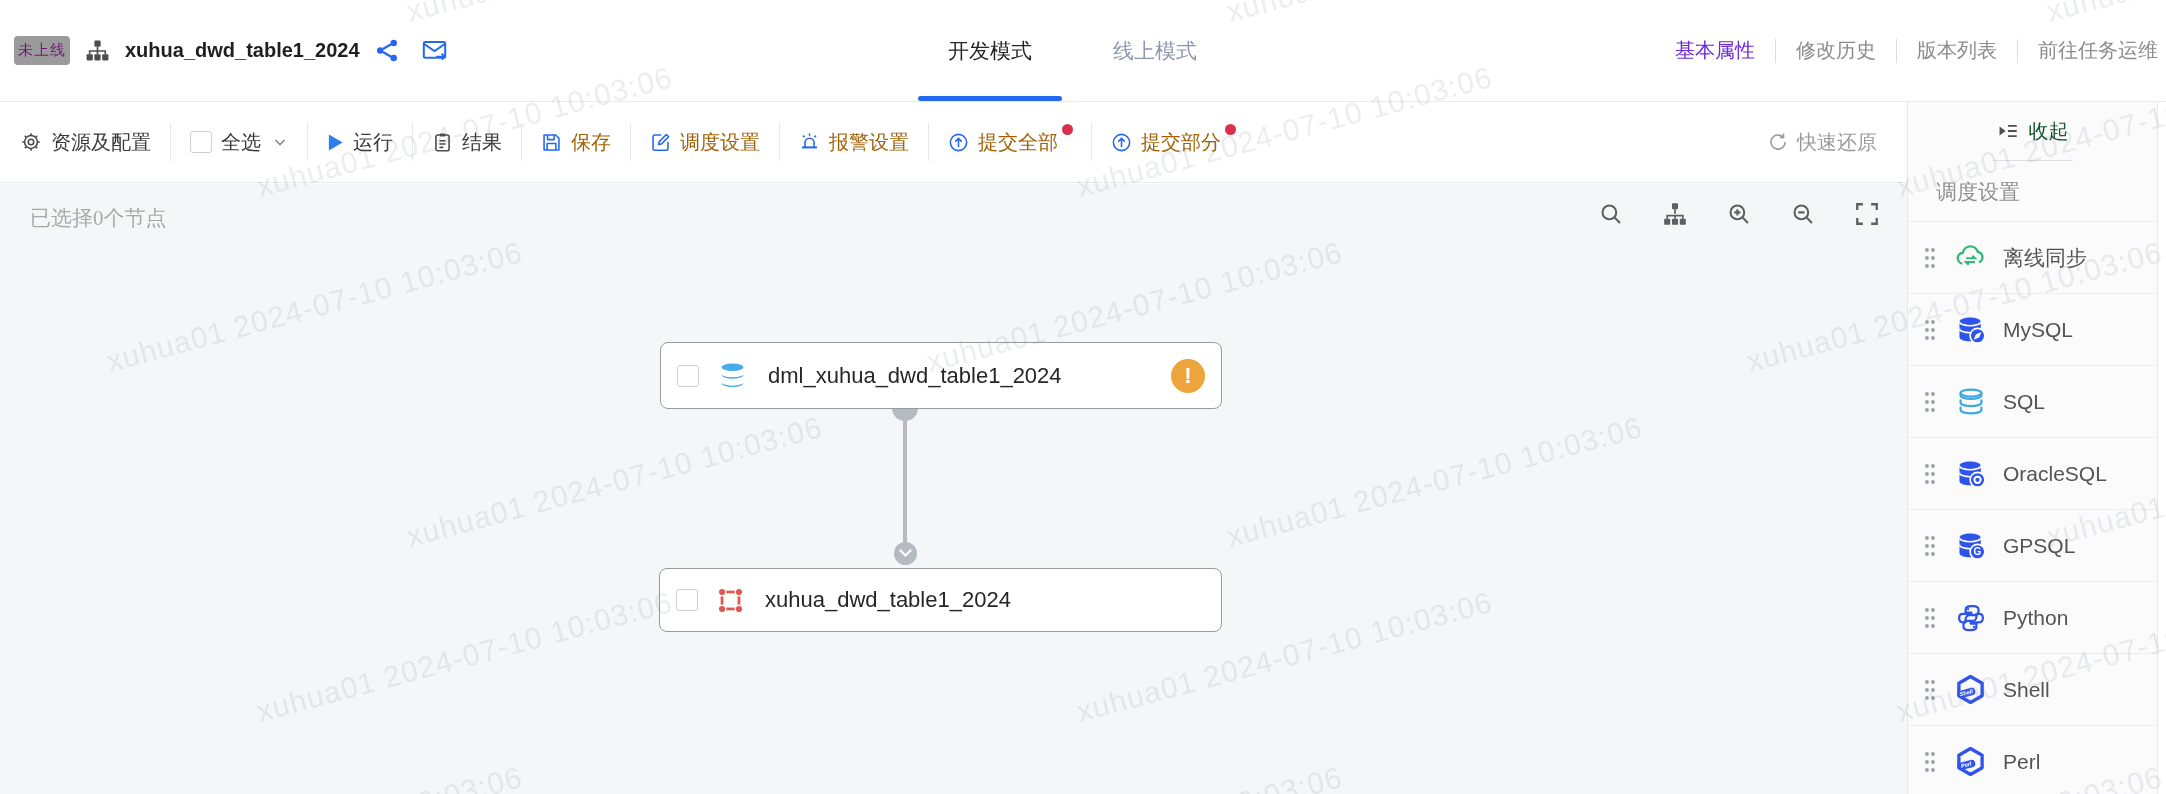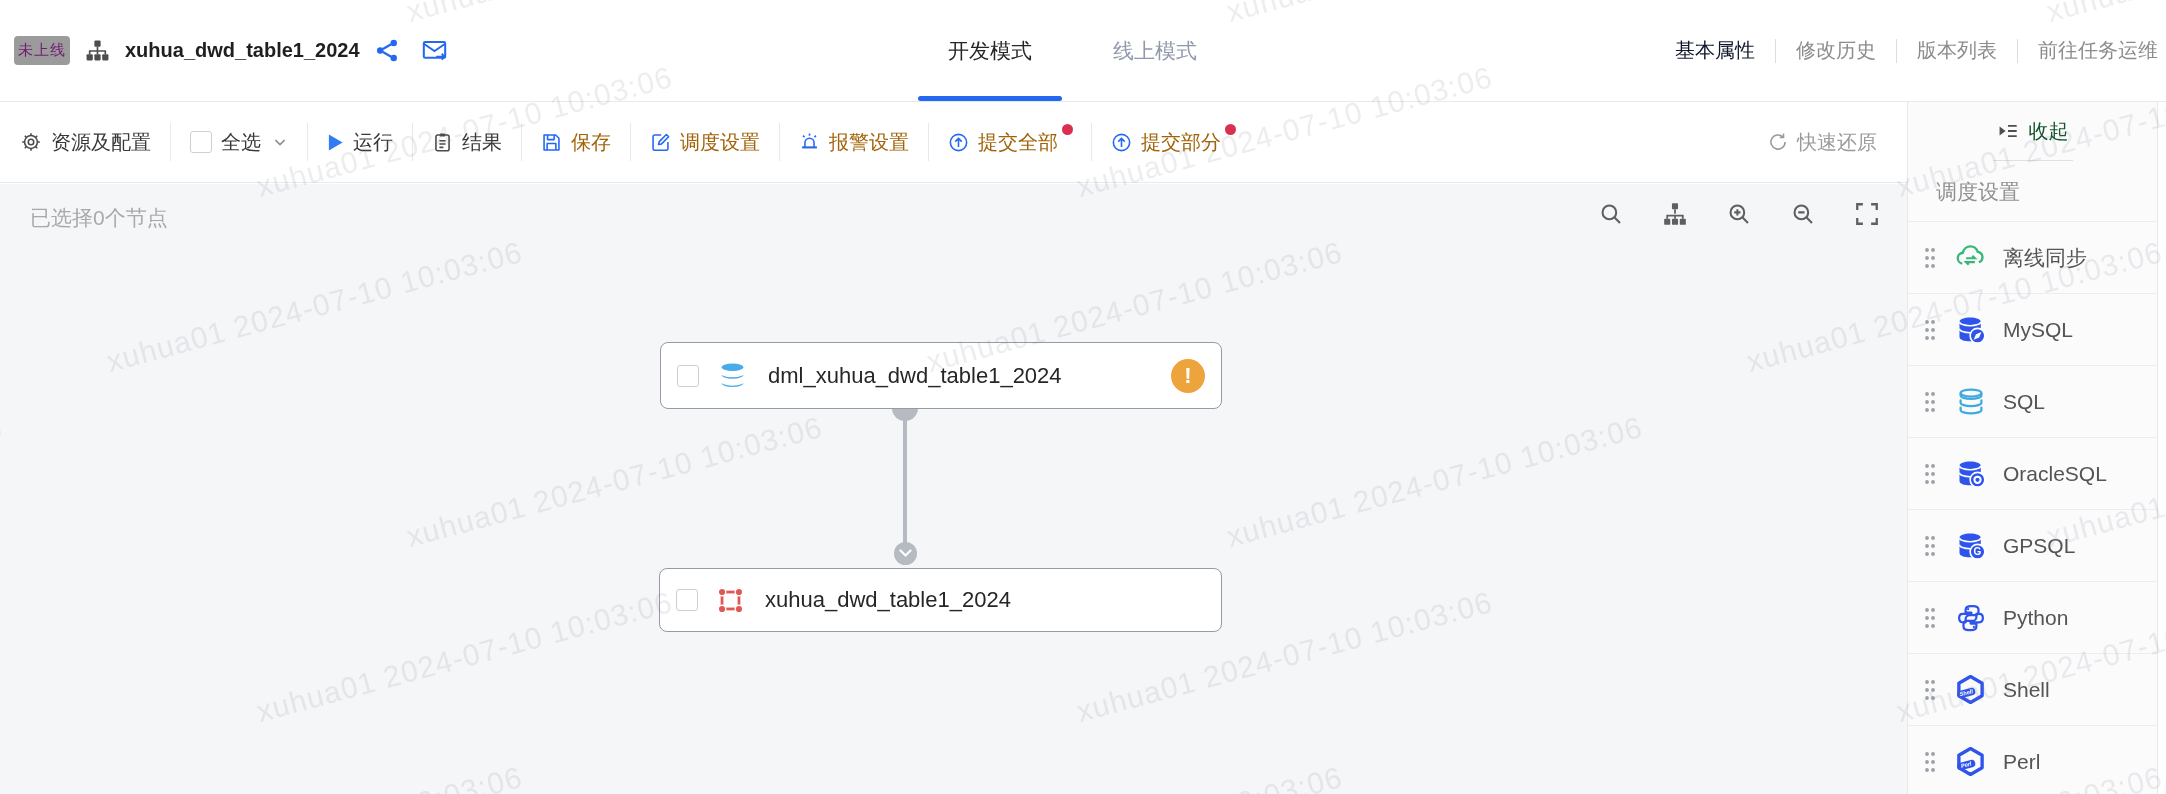--- a/index.html
+++ b/index.html
@@ -14,37 +14,37 @@
   .wf-title{font-size:20px;font-weight:600;color:#1f1f1f;}
   .hicon{display:flex;align-items:center;}
   .tabs{position:absolute;left:0;top:0;height:101px;}
   .tab{position:absolute;top:0;height:101px;width:144px;display:flex;align-items:center;justify-content:center;
     font-size:21px;color:#8f99ab;cursor:pointer;}
   .tab.active{color:#262626;font-weight:500;}
   .tab1{left:918px;} .tab2{left:1083px;}
   .tab-underline{position:absolute;left:918px;top:96px;width:144px;height:5px;border-radius:3px;background:#2468f2;}
   .header-links{position:absolute;right:8px;top:0;height:101px;display:flex;align-items:center;}
   .hlink{font-size:20px;color:#8c8c8c;cursor:pointer;white-space:nowrap;}
-  .hlink.primary{color:#0f172a;}
+  .hlink.primary{color:#6d28d9;}
   .hlink-sep{width:1px;height:24px;background:#dcdee1;margin:0 20px;}
 
   
   .toolbar{position:absolute;left:0;top:102px;width:1907px;height:81px;background:#fff;
     border-bottom:1px solid #e9eaec;display:flex;align-items:center;padding-left:20px;box-sizing:border-box;z-index:2;}
   .tb-item{display:flex;align-items:center;gap:9px;font-size:20px;color:#383838;cursor:pointer;position:relative;white-space:nowrap;}
   .tb-item.blue{color:#a16207;}
   .tb-item.gray{color:#9a9a9a;}
   .tb-sep{width:1px;height:38px;background:#e8e9eb;margin:0 19px;}
   .checkbox{width:22px;height:22px;border:1.5px solid #cfcfcf;border-radius:3px;background:#fff;box-sizing:border-box;}
   .reddot{display:inline-block;width:11px;height:11px;border-radius:50%;background:#d9304e;position:relative;top:-13px;left:1px;}
   .tb-right{margin-left:auto;margin-right:30px;}
 
   
   .canvas{position:absolute;left:0;top:184px;width:1907px;height:610px;background:#f5f6f8;z-index:1;}
-  .sel-hint{position:absolute;left:30px;top:20px;font-size:21px;color:#a9a9a9;}
+  .sel-hint{position:absolute;left:30px;top:20px;font-size:21px;color:#a9a9a9;font-family:Liberation Serif, serif;}
   .canvas-tools{position:absolute;left:1598px;top:17px;display:flex;gap:38px;align-items:center;}
   .ctool{cursor:pointer;display:flex;}
   .node{position:absolute;background:#fff;border:1.5px solid #979aa0;border-radius:8px;
     display:flex;align-items:center;box-sizing:border-box;padding-left:16px;z-index:2;}
   .node-label{font-size:22px;color:#262626;margin-left:20px;}
   .node .checkbox{margin-right:18px;flex:0 0 auto;}
   .node-1{left:660px;top:158px;width:562px;height:67px;}
   .node-2{left:659px;top:384px;width:563px;height:64px;}
   .warn-badge{position:absolute;right:16px;top:50%;transform:translateY(-50%);width:34px;height:34px;border-radius:50%;
     background:#eea43c;color:#fff;font-size:22px;font-weight:700;display:flex;align-items:center;justify-content:center;}

